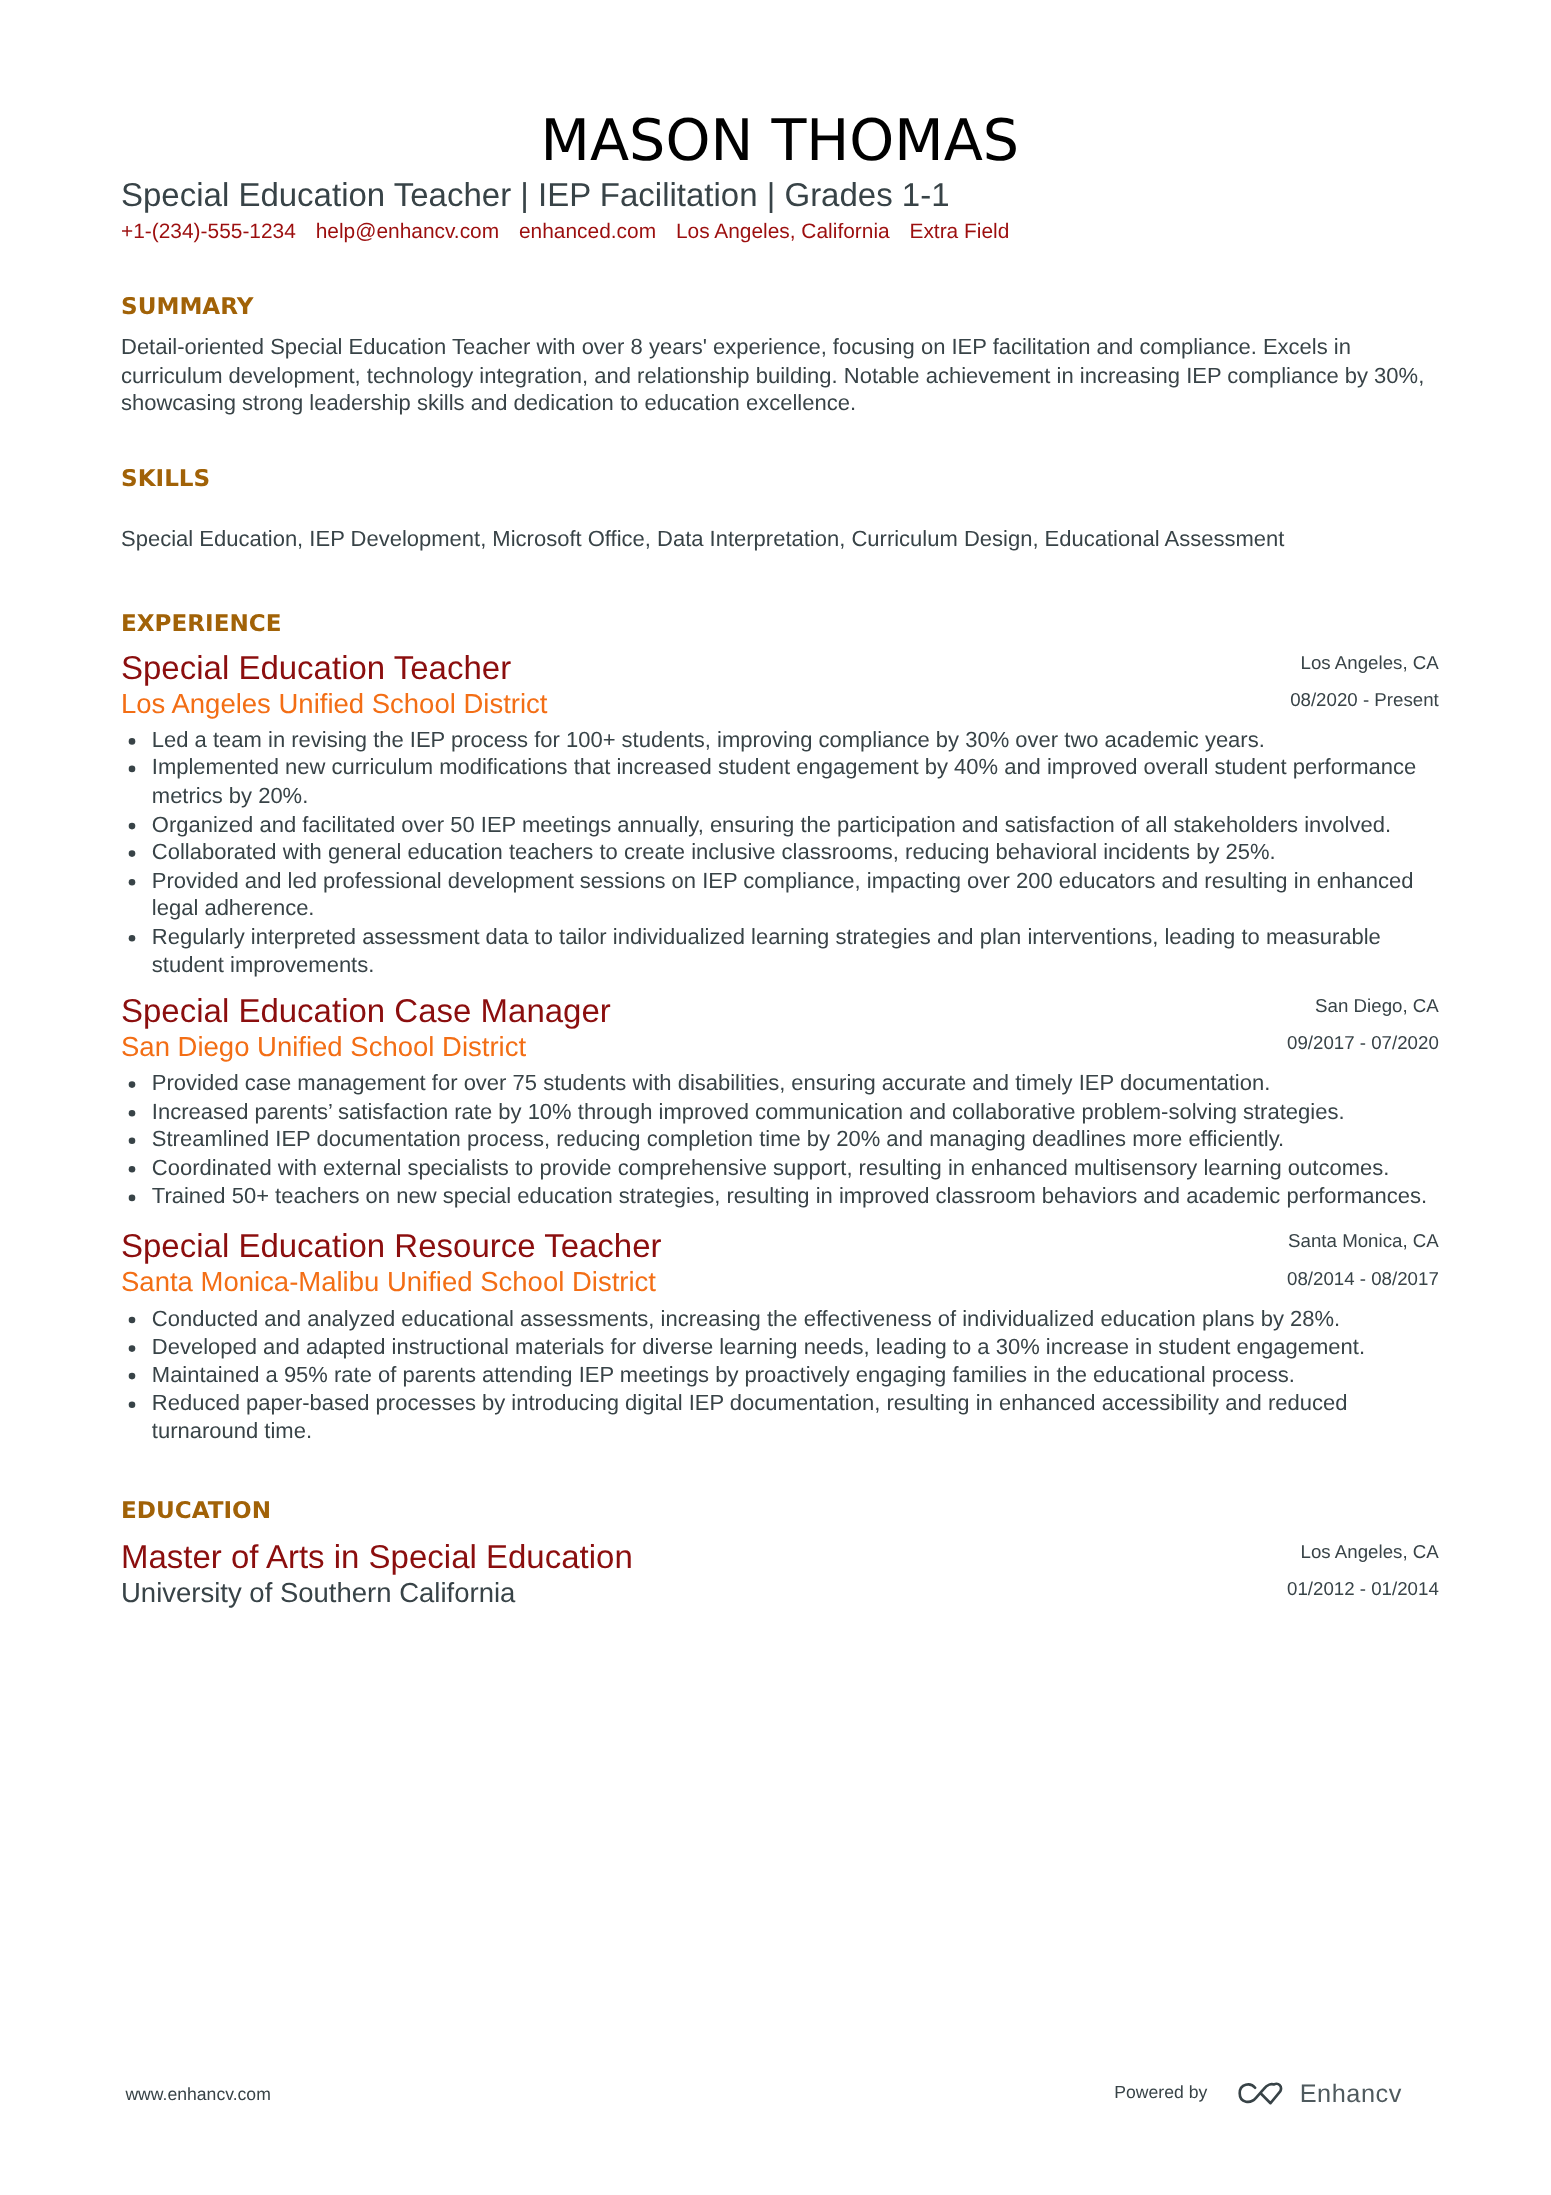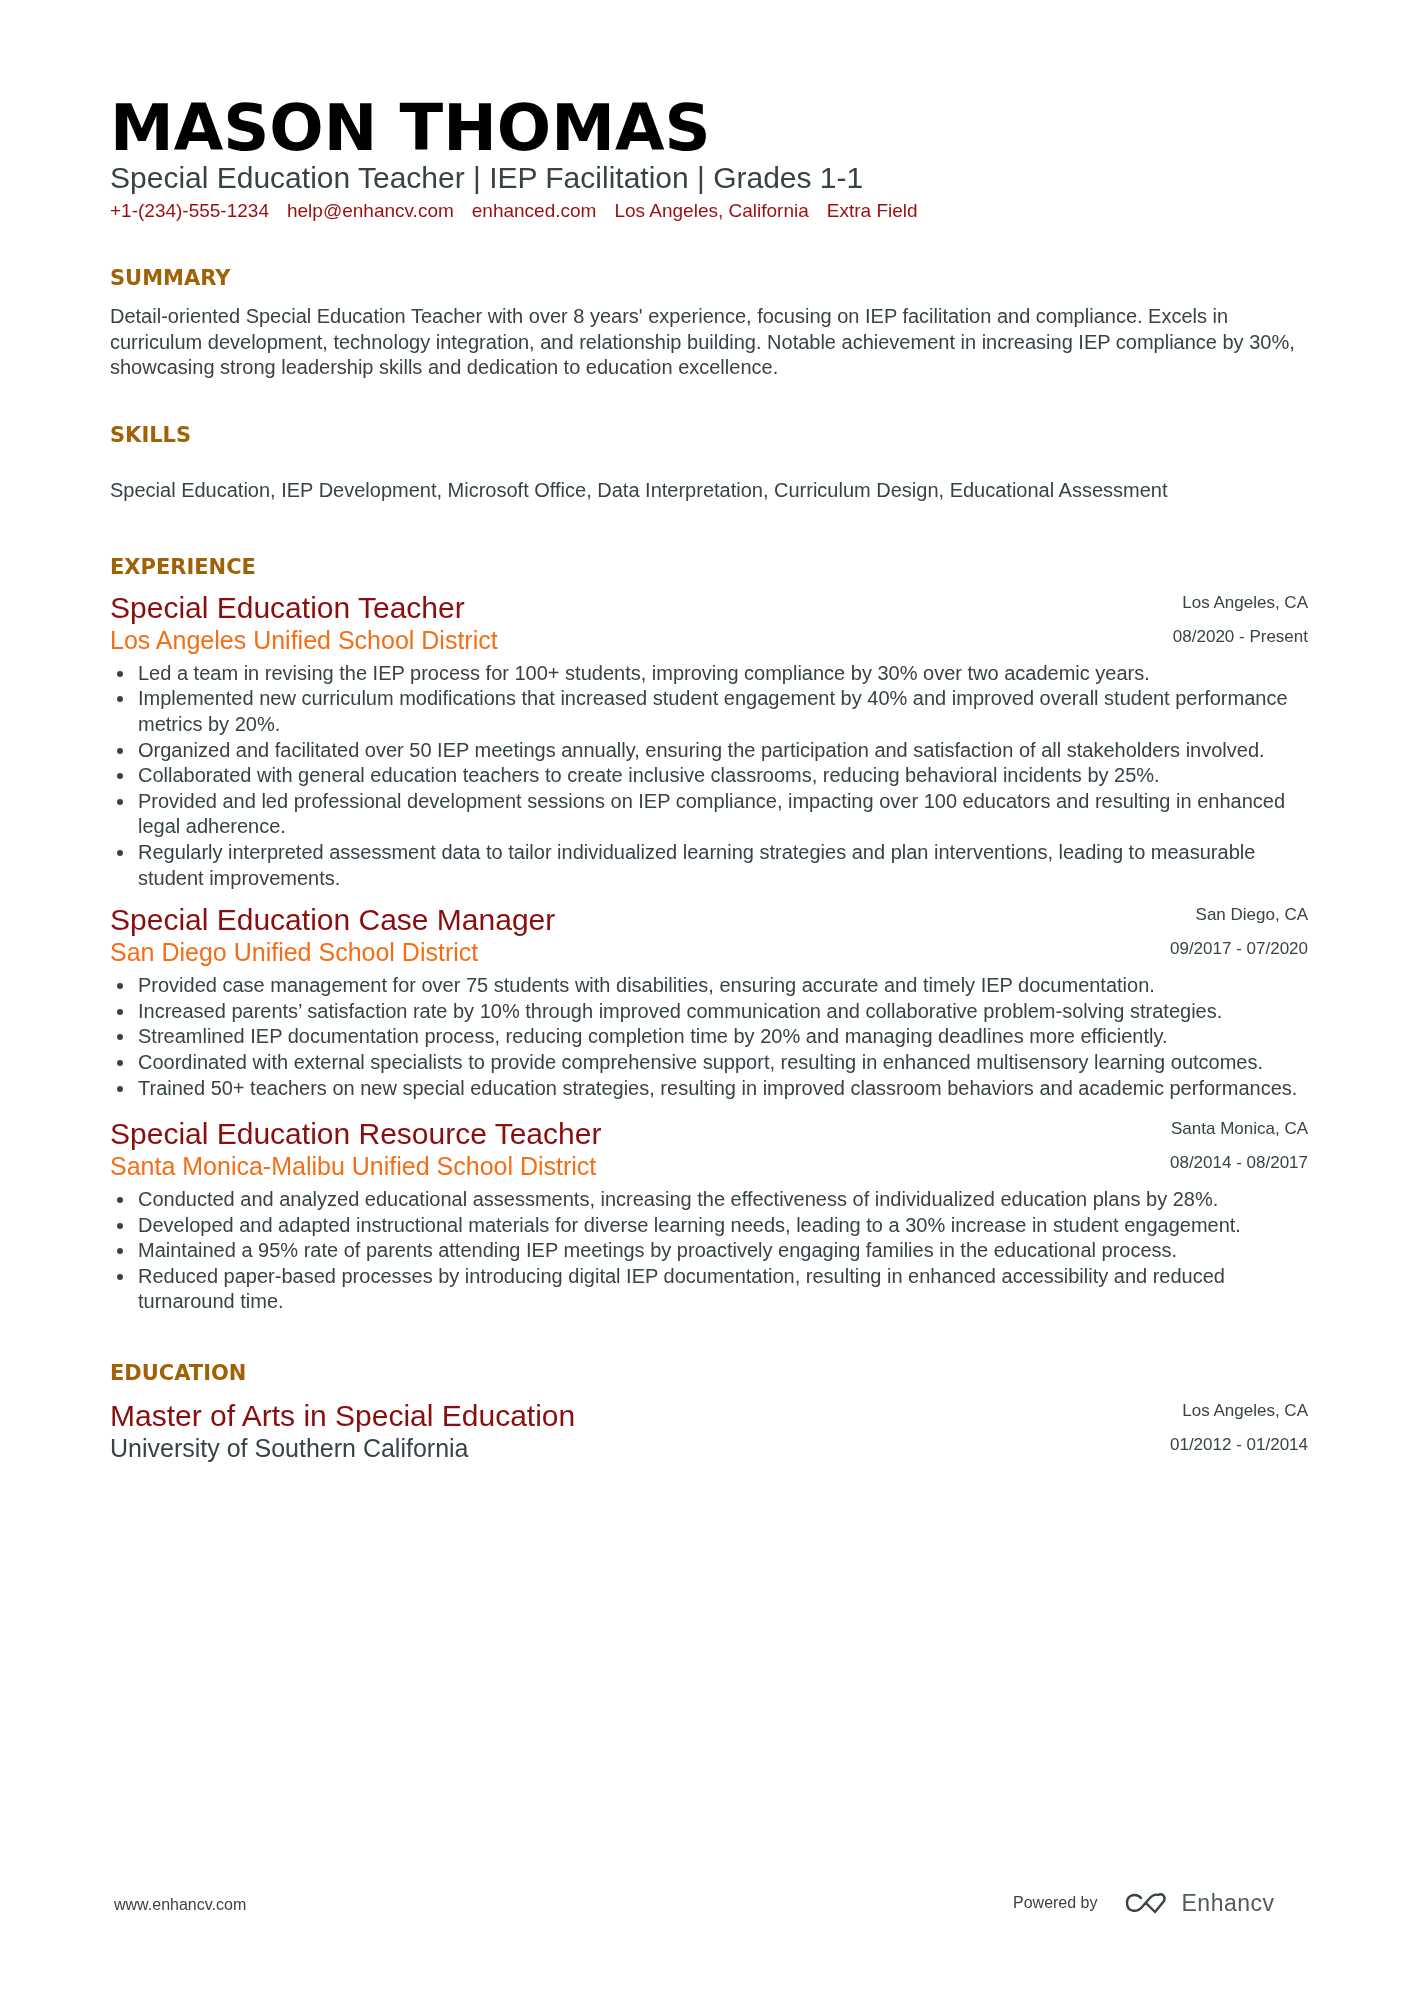--- a/index.html
+++ b/index.html
@@ -15,25 +15,26 @@
       overflow: hidden;
     }
     .page {
       position: absolute;
       left: 110px;
       top: 96px;
       width: 1198px;
     }
     .name {
       font-family: "DejaVu Sans", sans-serif;
-      font-weight: bold;
-      font-size: 64px;
+      font-weight: normal;
+      font-size: 52px;
       line-height: 64px;
       color: #000000;
       letter-spacing: 0px;
+      text-align: center;
     }
     .headline {
       font-family: "Liberation Sans", sans-serif;
       font-size: 30px;
       line-height: 36px;
       color: #384347;
       margin-top: 0px;
     }
     .contacts {
       display: flex;
@@ -174,21 +175,21 @@
         <div class="entry-title">Special Education Teacher</div>
         <div class="entry-org">Los Angeles Unified School District</div>
         <div class="entry-loc">Los Angeles, CA</div>
         <div class="entry-date">08/2020 - Present</div>
       </div>
       <ul class="bullets">
         <li>Led a team in revising the IEP process for 100+ students, improving compliance by 30% over two academic years.</li>
         <li>Implemented new curriculum modifications that increased student engagement by 40% and improved overall student performance metrics by 20%.</li>
         <li>Organized and facilitated over 50 IEP meetings annually, ensuring the participation and satisfaction of all stakeholders involved.</li>
         <li>Collaborated with general education teachers to create inclusive classrooms, reducing behavioral incidents by 25%.</li>
-        <li>Provided and led professional development sessions on IEP compliance, impacting over 100 educators and resulting in enhanced legal adherence.</li>
+        <li>Provided and led professional development sessions on IEP compliance, impacting over 200 educators and resulting in enhanced legal adherence.</li>
         <li>Regularly interpreted assessment data to tailor individualized learning strategies and plan interventions, leading to measurable student improvements.</li>
       </ul>
     </div>
 
     <div class="entry" style="margin-top:12px;">
       <div class="entry-head">
         <div class="entry-title">Special Education Case Manager</div>
         <div class="entry-org">San Diego Unified School District</div>
         <div class="entry-loc">San Diego, CA</div>
         <div class="entry-date">09/2017 - 07/2020</div>

